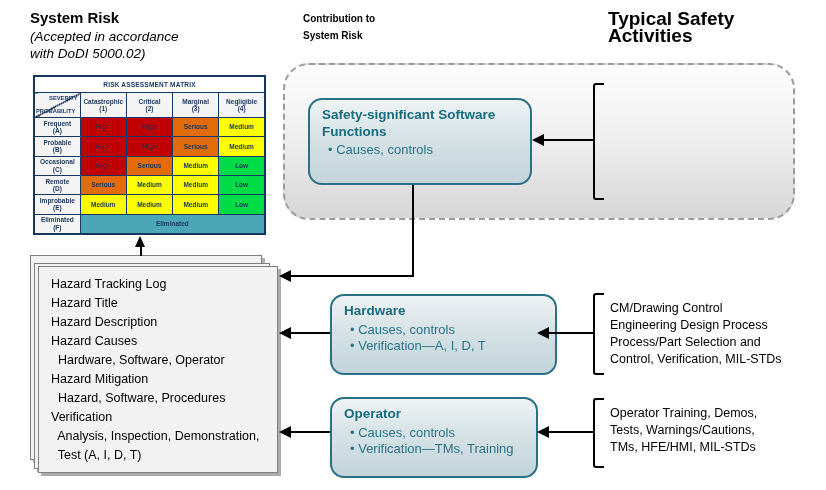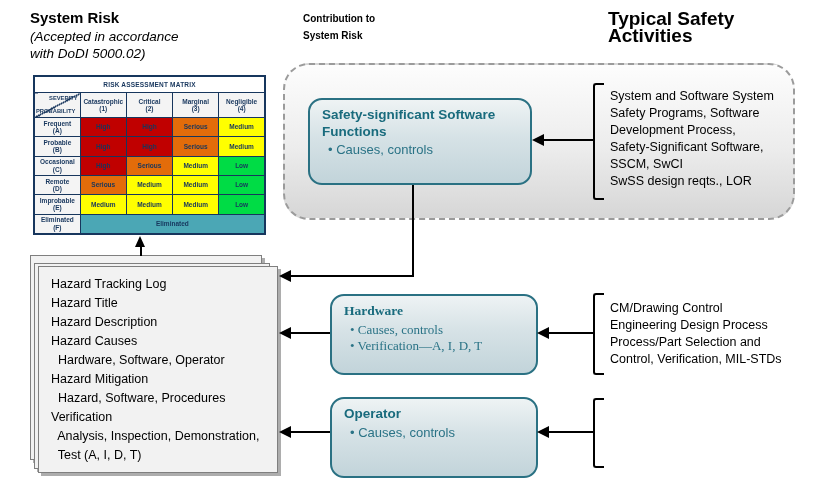--- a/index.html
+++ b/index.html
@@ -180,50 +180,48 @@
   </div>
 
   <div class="abs teal-box" style="left:308px;top:98px;width:224px;height:87px;">
     <div class="bt pre">Safety-significant Software
 Functions</div>
     <ul>
       <li>Causes, controls</li>
     </ul>
   </div>
 
-  <div class="abs teal-box" style="left:330px;top:294px;width:208px;height:81px;font-family:Liberation Serif, serif;">
+  <div class="abs teal-box" style="left:330px;top:294px;width:227px;height:81px;">
     <div class="bt">Hardware</div>
     <ul>
       <li>Causes, controls</li>
       <li>Verification—A, I, D, T</li>
     </ul>
   </div>
 
   <div class="abs teal-box" style="left:330px;top:397px;width:208px;height:81px;">
     <div class="bt">Operator</div>
     <ul>
       <li>Causes, controls</li>
+      <li>Verification—TMs, Training</li>
     </ul>
   </div>
 
   <div class="abs bracket" style="left:593px;top:83px;height:117px;"></div>
-  <div class="abs act-text" style="left:610px;top:88px;">System and Software System
-Safety Programs, Software
-Development Process,
-Safety-Significant Software,
-SSCM, SwCI
-SwSS design reqts., LOR</div>
 
   <div class="abs bracket" style="left:593px;top:293px;height:82px;"></div>
   <div class="abs act-text" style="left:610px;top:300px;">CM/Drawing Control
 Engineering Design Process
 Process/Part Selection and
 Control, Verification, MIL-STDs</div>
 
   <div class="abs bracket" style="left:593px;top:398px;height:70px;"></div>
+  <div class="abs act-text" style="left:610px;top:405px;">Operator Training, Demos,
+Tests, Warnings/Cautions,
+TMs, HFE/HMI, MIL-STDs</div>
 
   <div class="abs">
     <div class="abs hline" style="left:543px;top:139px;width:51px;"></div>
     <div class="abs tri-left" style="left:532px;top:134px;"></div>
   </div>
 
   <div class="abs">
     <div class="abs hline" style="left:548px;top:332px;width:46px;"></div>
     <div class="abs tri-left" style="left:537px;top:327px;"></div>
   </div>

